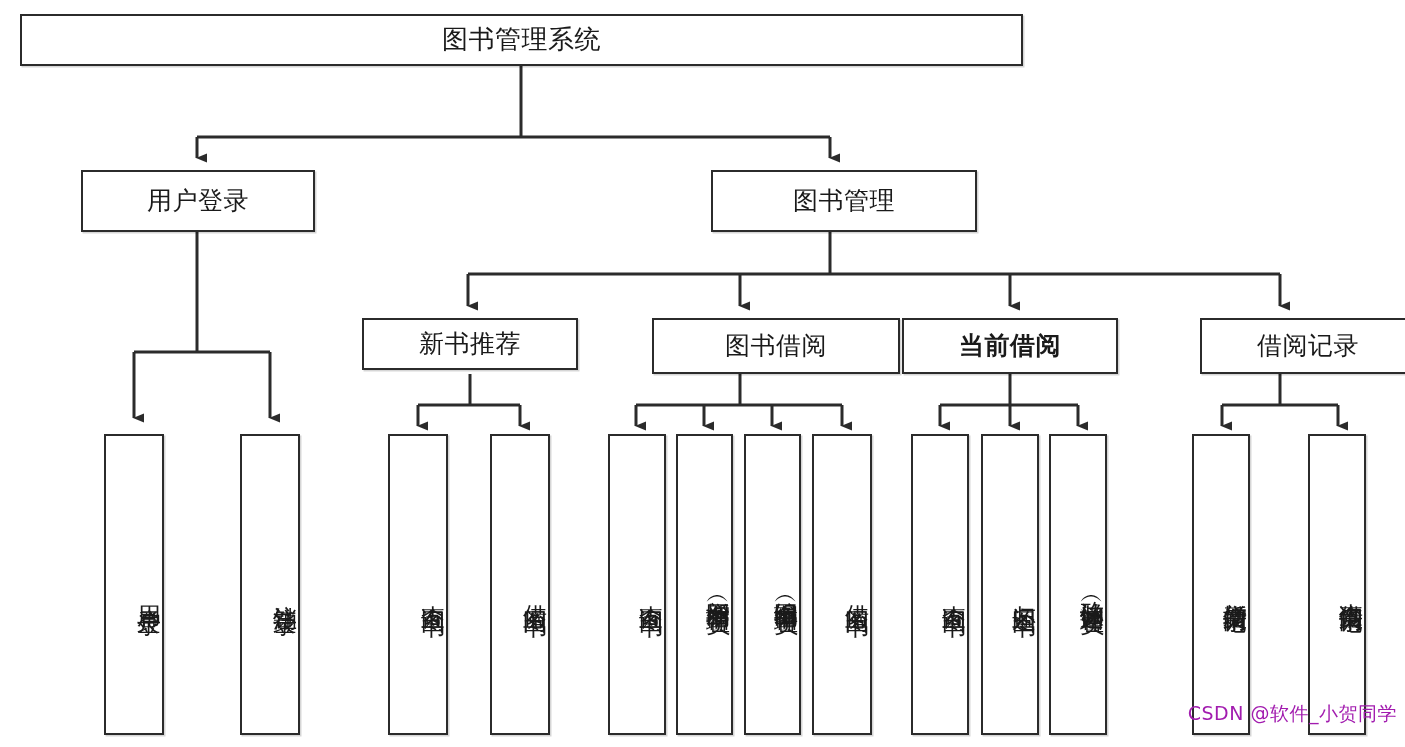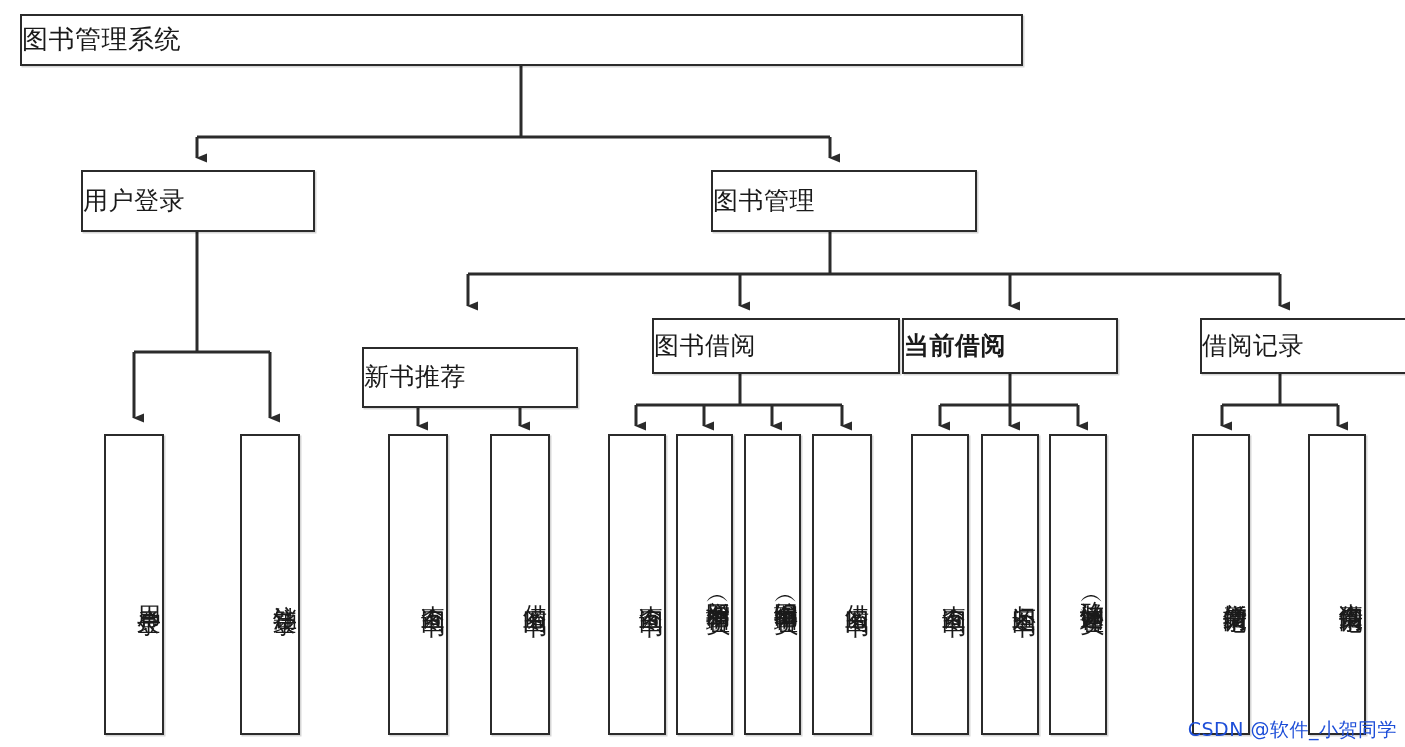--- a/index.html
+++ b/index.html
@@ -25,21 +25,21 @@
     width: 1405px;
     height: 747px;
   }
   .node {
     position: absolute;
     box-sizing: border-box;
     border: 2.5px solid #2b2b2b;
     background: #ffffff;
     display: flex;
     align-items: center;
-    justify-content: flex-start;
+    justify-content: center;
     color: #1a1a1a;
     line-height: 1.14;
     box-shadow: 1.5px 1.5px 0 rgba(0,0,0,0.16);
   }
   .node-h {
     font-size: 25px;
     letter-spacing: 0.5px;
     white-space: nowrap;
   }
   .node-h.title-node {
@@ -59,23 +59,23 @@
     letter-spacing: 1.5px;
   }
   .node-v .vlabel {
     writing-mode: vertical-rl;
     text-orientation: upright;
     display: block;
   }
   #watermark {
     position: absolute;
     right: 8px;
-    bottom: 4px;
+    bottom: 20px;
     font-size: 19px;
-    color: #1d4ed8;
+    color: #a21caf;
     letter-spacing: 0.5px;
     white-space: nowrap;
     pointer-events: none;
   }
 </style>
 </head>
 <body>
 
 <div id="diagram-root">
 
@@ -133,21 +133,21 @@
     <span>图书管理系统</span>
   </div>
 
   <div class="node node-h" style="left:81px; top:170px; width:234px; height:62px;">
     <span>用户登录</span>
   </div>
   <div class="node node-h" style="left:711px; top:170px; width:266px; height:62px;">
     <span>图书管理</span>
   </div>
 
-  <div class="node node-h" style="left:362px; top:318px; width:216px; height:61px;margin-top:29px;">
+  <div class="node node-h" style="left:362px; top:318px; width:216px; height:52px;">
     <span>新书推荐</span>
   </div>
   <div class="node node-h" style="left:632px; top:318px; width:248px; height:56px;margin-left:20px;">
     <span>图书借阅</span>
   </div>
   <div class="node node-h" style="left:902px; top:318px; width:216px; height:56px;font-weight:bold;">
     <span>当前借阅</span>
   </div>
   <div class="node node-h" style="left:1172px; top:318px; width:216px; height:56px;margin-left:28px;">
     <span>借阅记录</span>

